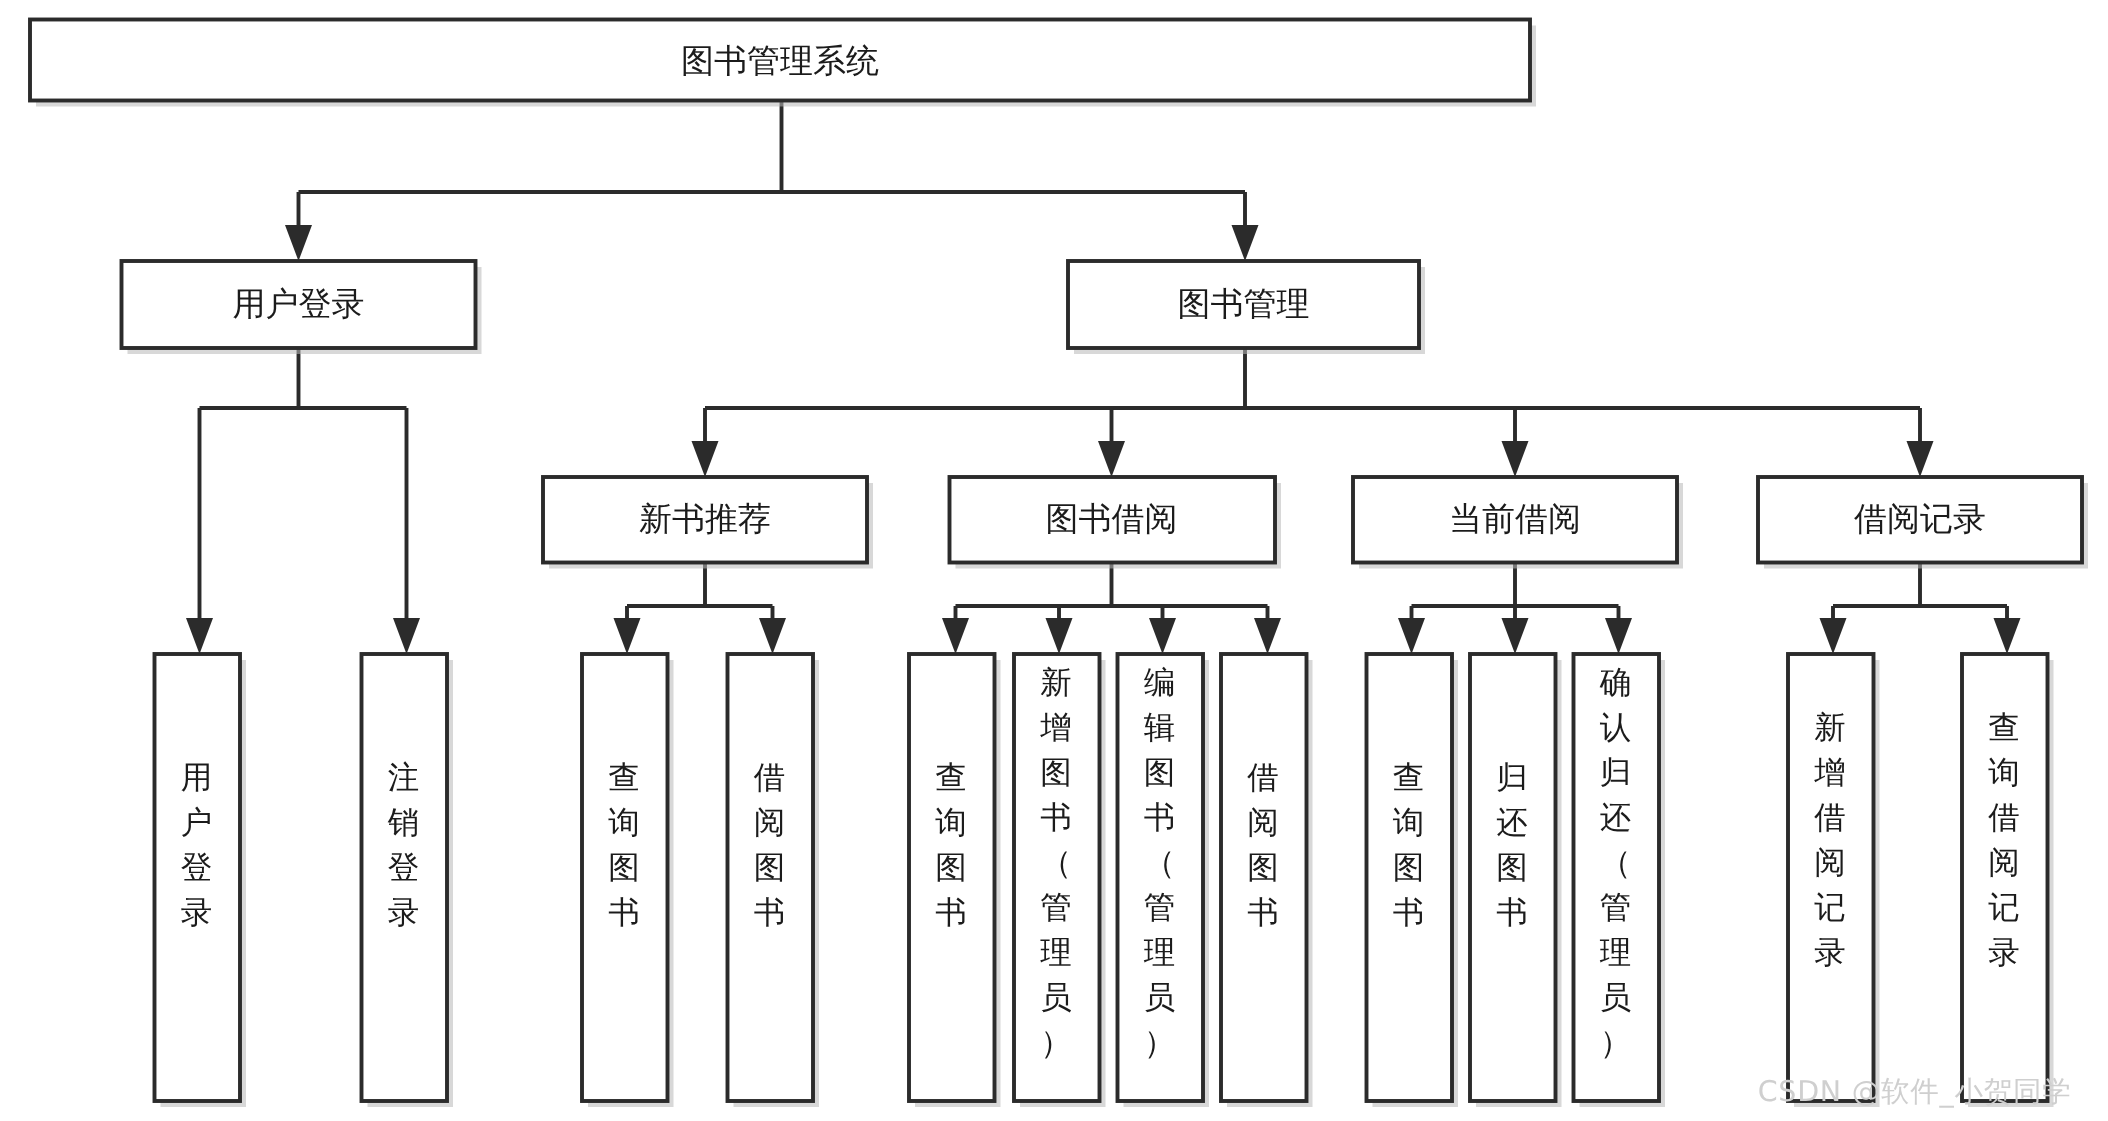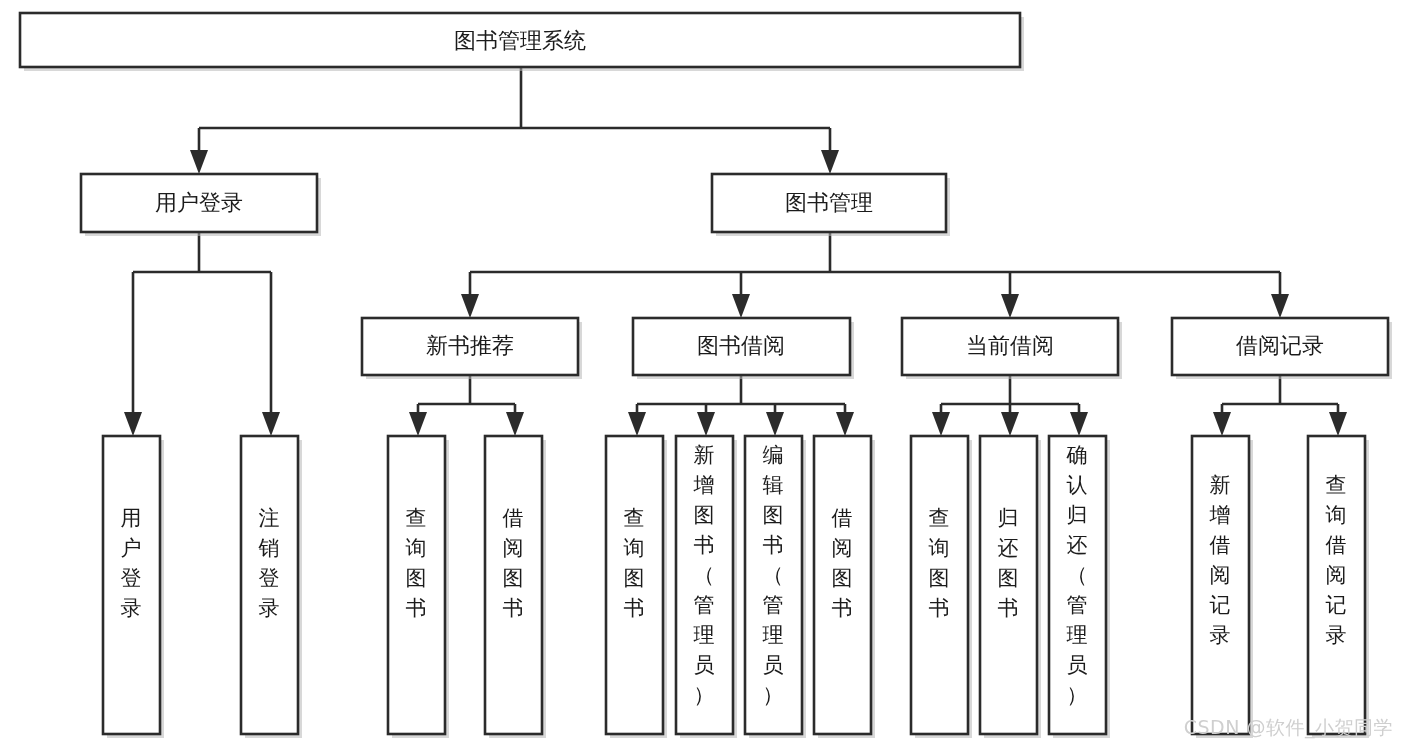--- a/index.html
+++ b/index.html
@@ -53,21 +53,21 @@
     dominant-baseline: middle;
   }
   .node-label-v {
     fill: #1b1b1b;
     font-size: 21px;
     font-family: "DejaVu Sans", "Liberation Sans", sans-serif;
     text-anchor: middle;
   }
   .watermark {
     position: absolute;
-    right: 12px;
+    right: 24px;
     bottom: 6px;
     font-size: 19px;
     color: #cfcfcf;
     font-family: "DejaVu Sans", "Liberation Sans", sans-serif;
     letter-spacing: 0.5px;
     white-space: nowrap;
     user-select: none;
   }
 </style>
 </head>

